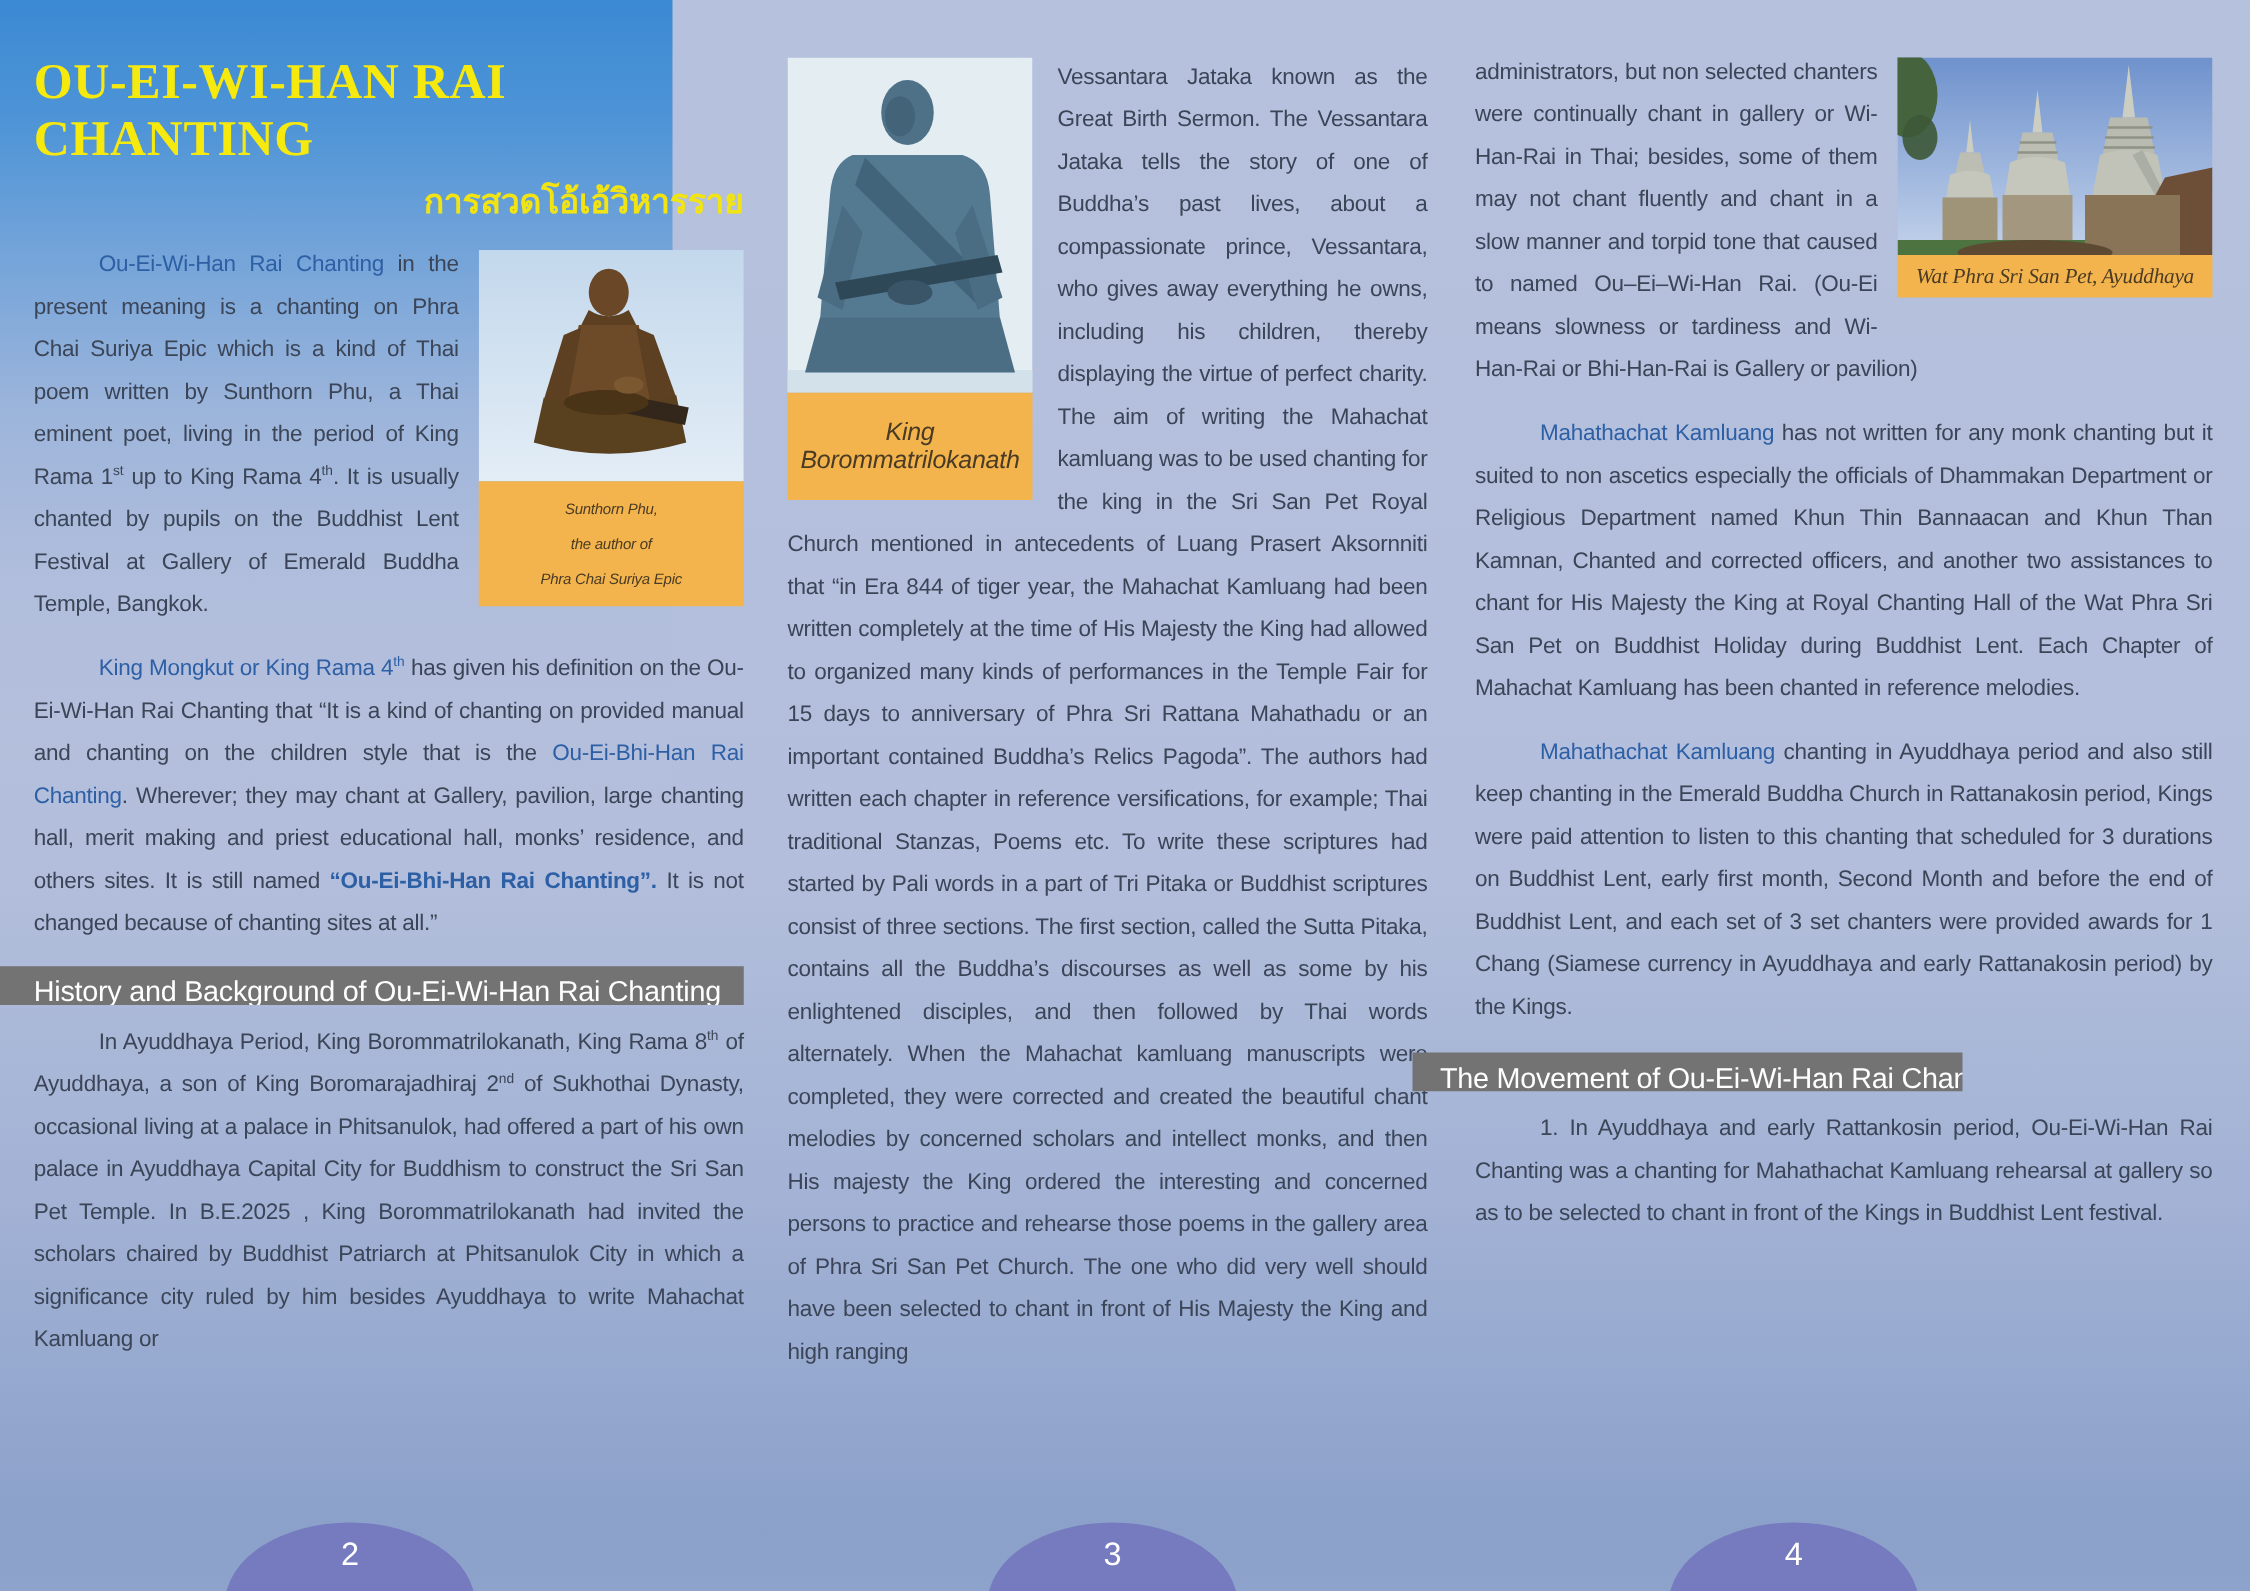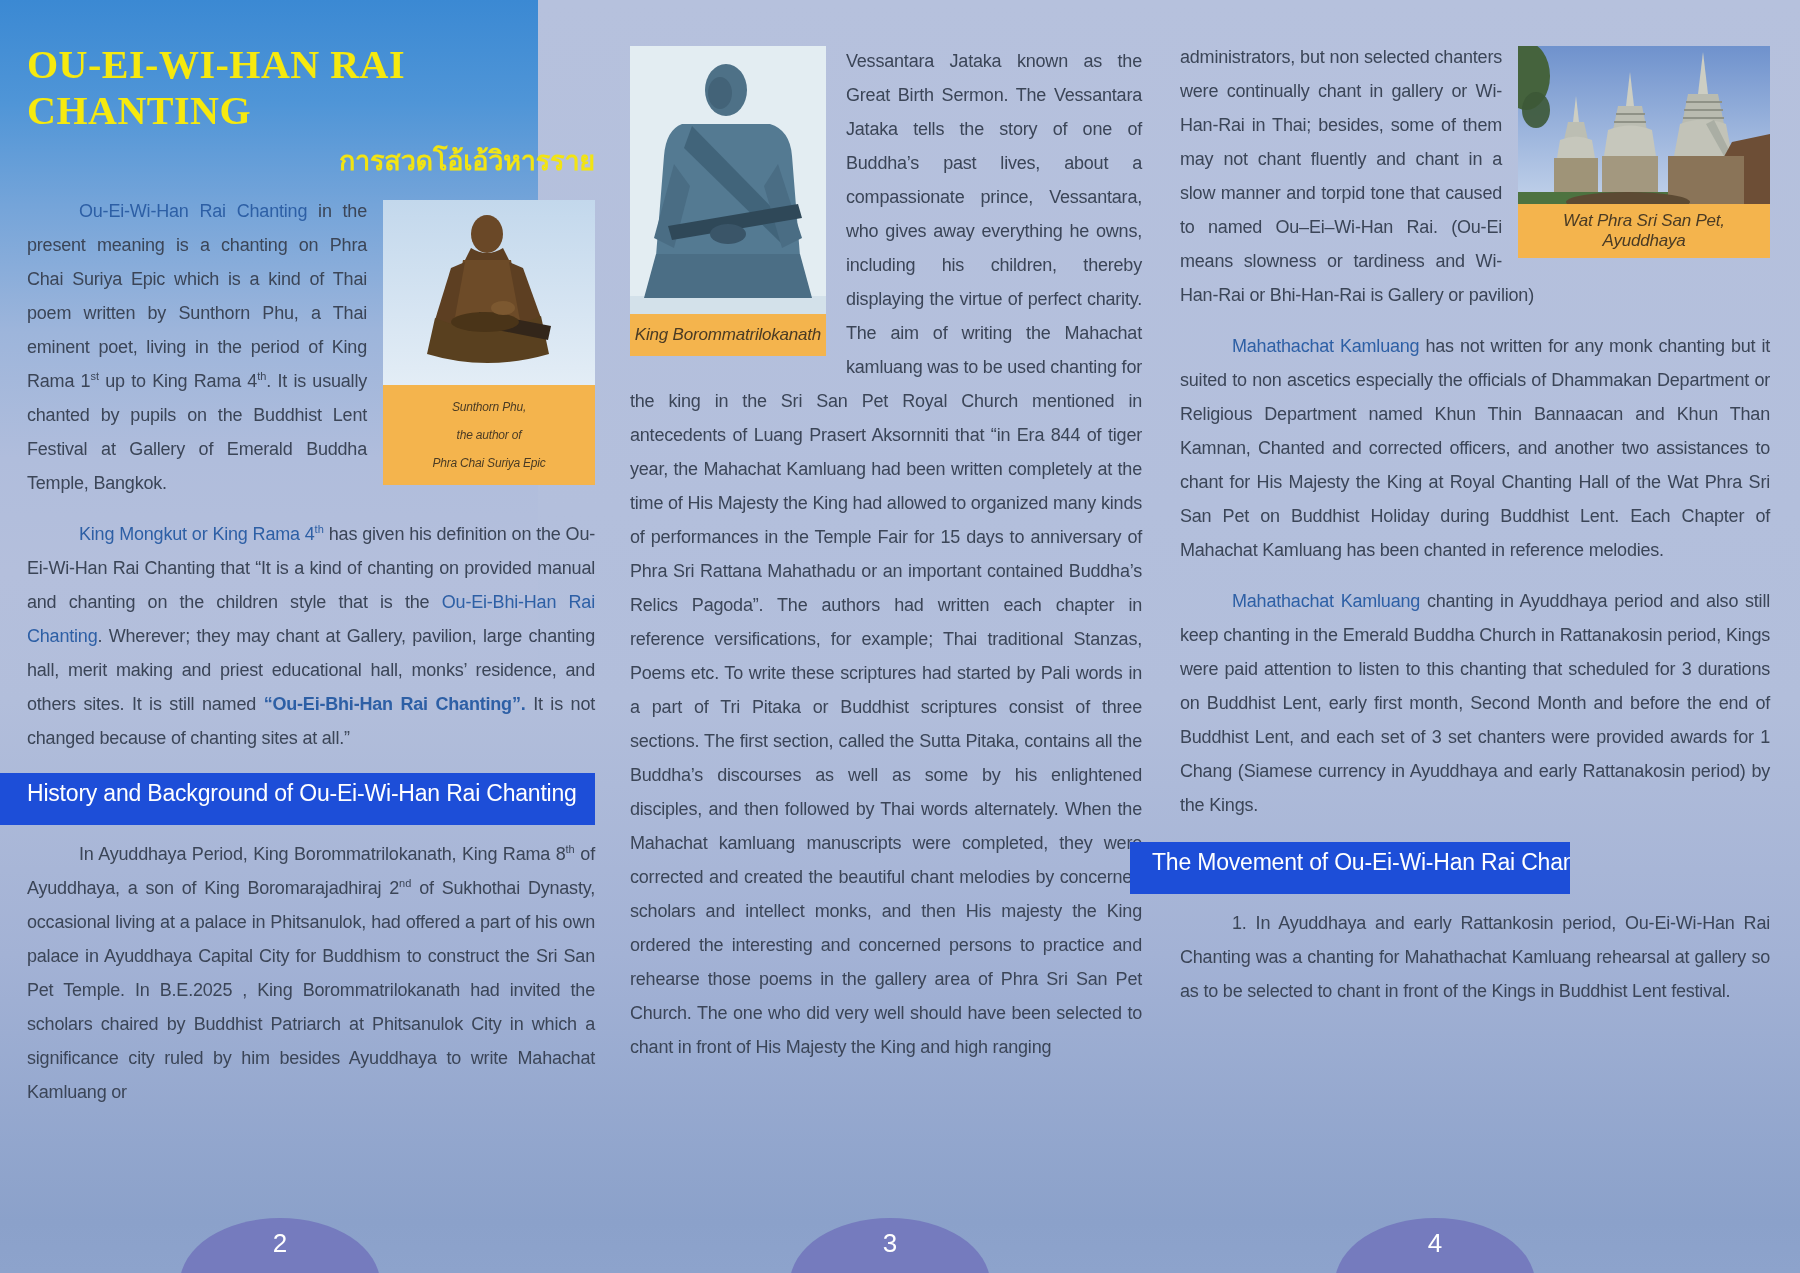--- a/index.html
+++ b/index.html
@@ -28,24 +28,24 @@
     font-size:40px; line-height:46px; color:#f6e90e; letter-spacing:0.5px; text-align:left; }
   .thai-sub { font-size:27px; line-height:38px; font-weight:bold; color:#f2e413;
     margin-top:8px; margin-bottom:14px; text-align:right; }
 
   .figure { line-height:0; }
   .fig-right { float:right; margin:6px 0 8px 16px; }
   .fig-left  { float:left;  margin:2px 20px 8px 0; }
   .figure svg { display:block; }
   .caption { background:#f4b44d; font-style:italic; color:#4a3b24; line-height:normal; }
   .cap-multi  { font-size:12px; line-height:28px; padding:8px 4px; text-align:center; }
-  .cap-single { font-size:17px; line-height:22px; padding:10px 2px; text-align:center; }
-  .cap-wat    { font-size:17px; line-height:20px; padding:7px 4px; text-align:center; }
+  .cap-single { font-size:20px; line-height:22px; padding:21px 2px; text-align:center; }
+  .cap-wat    { font-size:17px; line-height:20px; padding:7px 4px; text-align:center;font-family:Liberation Serif, serif; }
 
-  .section-bar { background:#1d4ed8; color:#ffffff; font-size:23px; height:52px;
+  .section-bar { background:#737373; color:#ffffff; font-size:23px; height:31px;
     line-height:40px; white-space:nowrap; overflow:hidden; text-align:left; clear:both; }
   .bar-left  { margin:18px 0 12px -27px; padding-left:27px; width:568px; }
   .bar-right { margin:20px 0 12px -50px; padding-left:22px; width:418px; }
 
   .page-badge { position:absolute; top:1218px; width:200px; height:130px;
     border-radius:50%; background:#757bbe; color:#fff; text-align:center;
     font-size:26px; z-index:3; }
   .badge-num { margin-top:10px; line-height:30px; }
 </style>
 </head>

